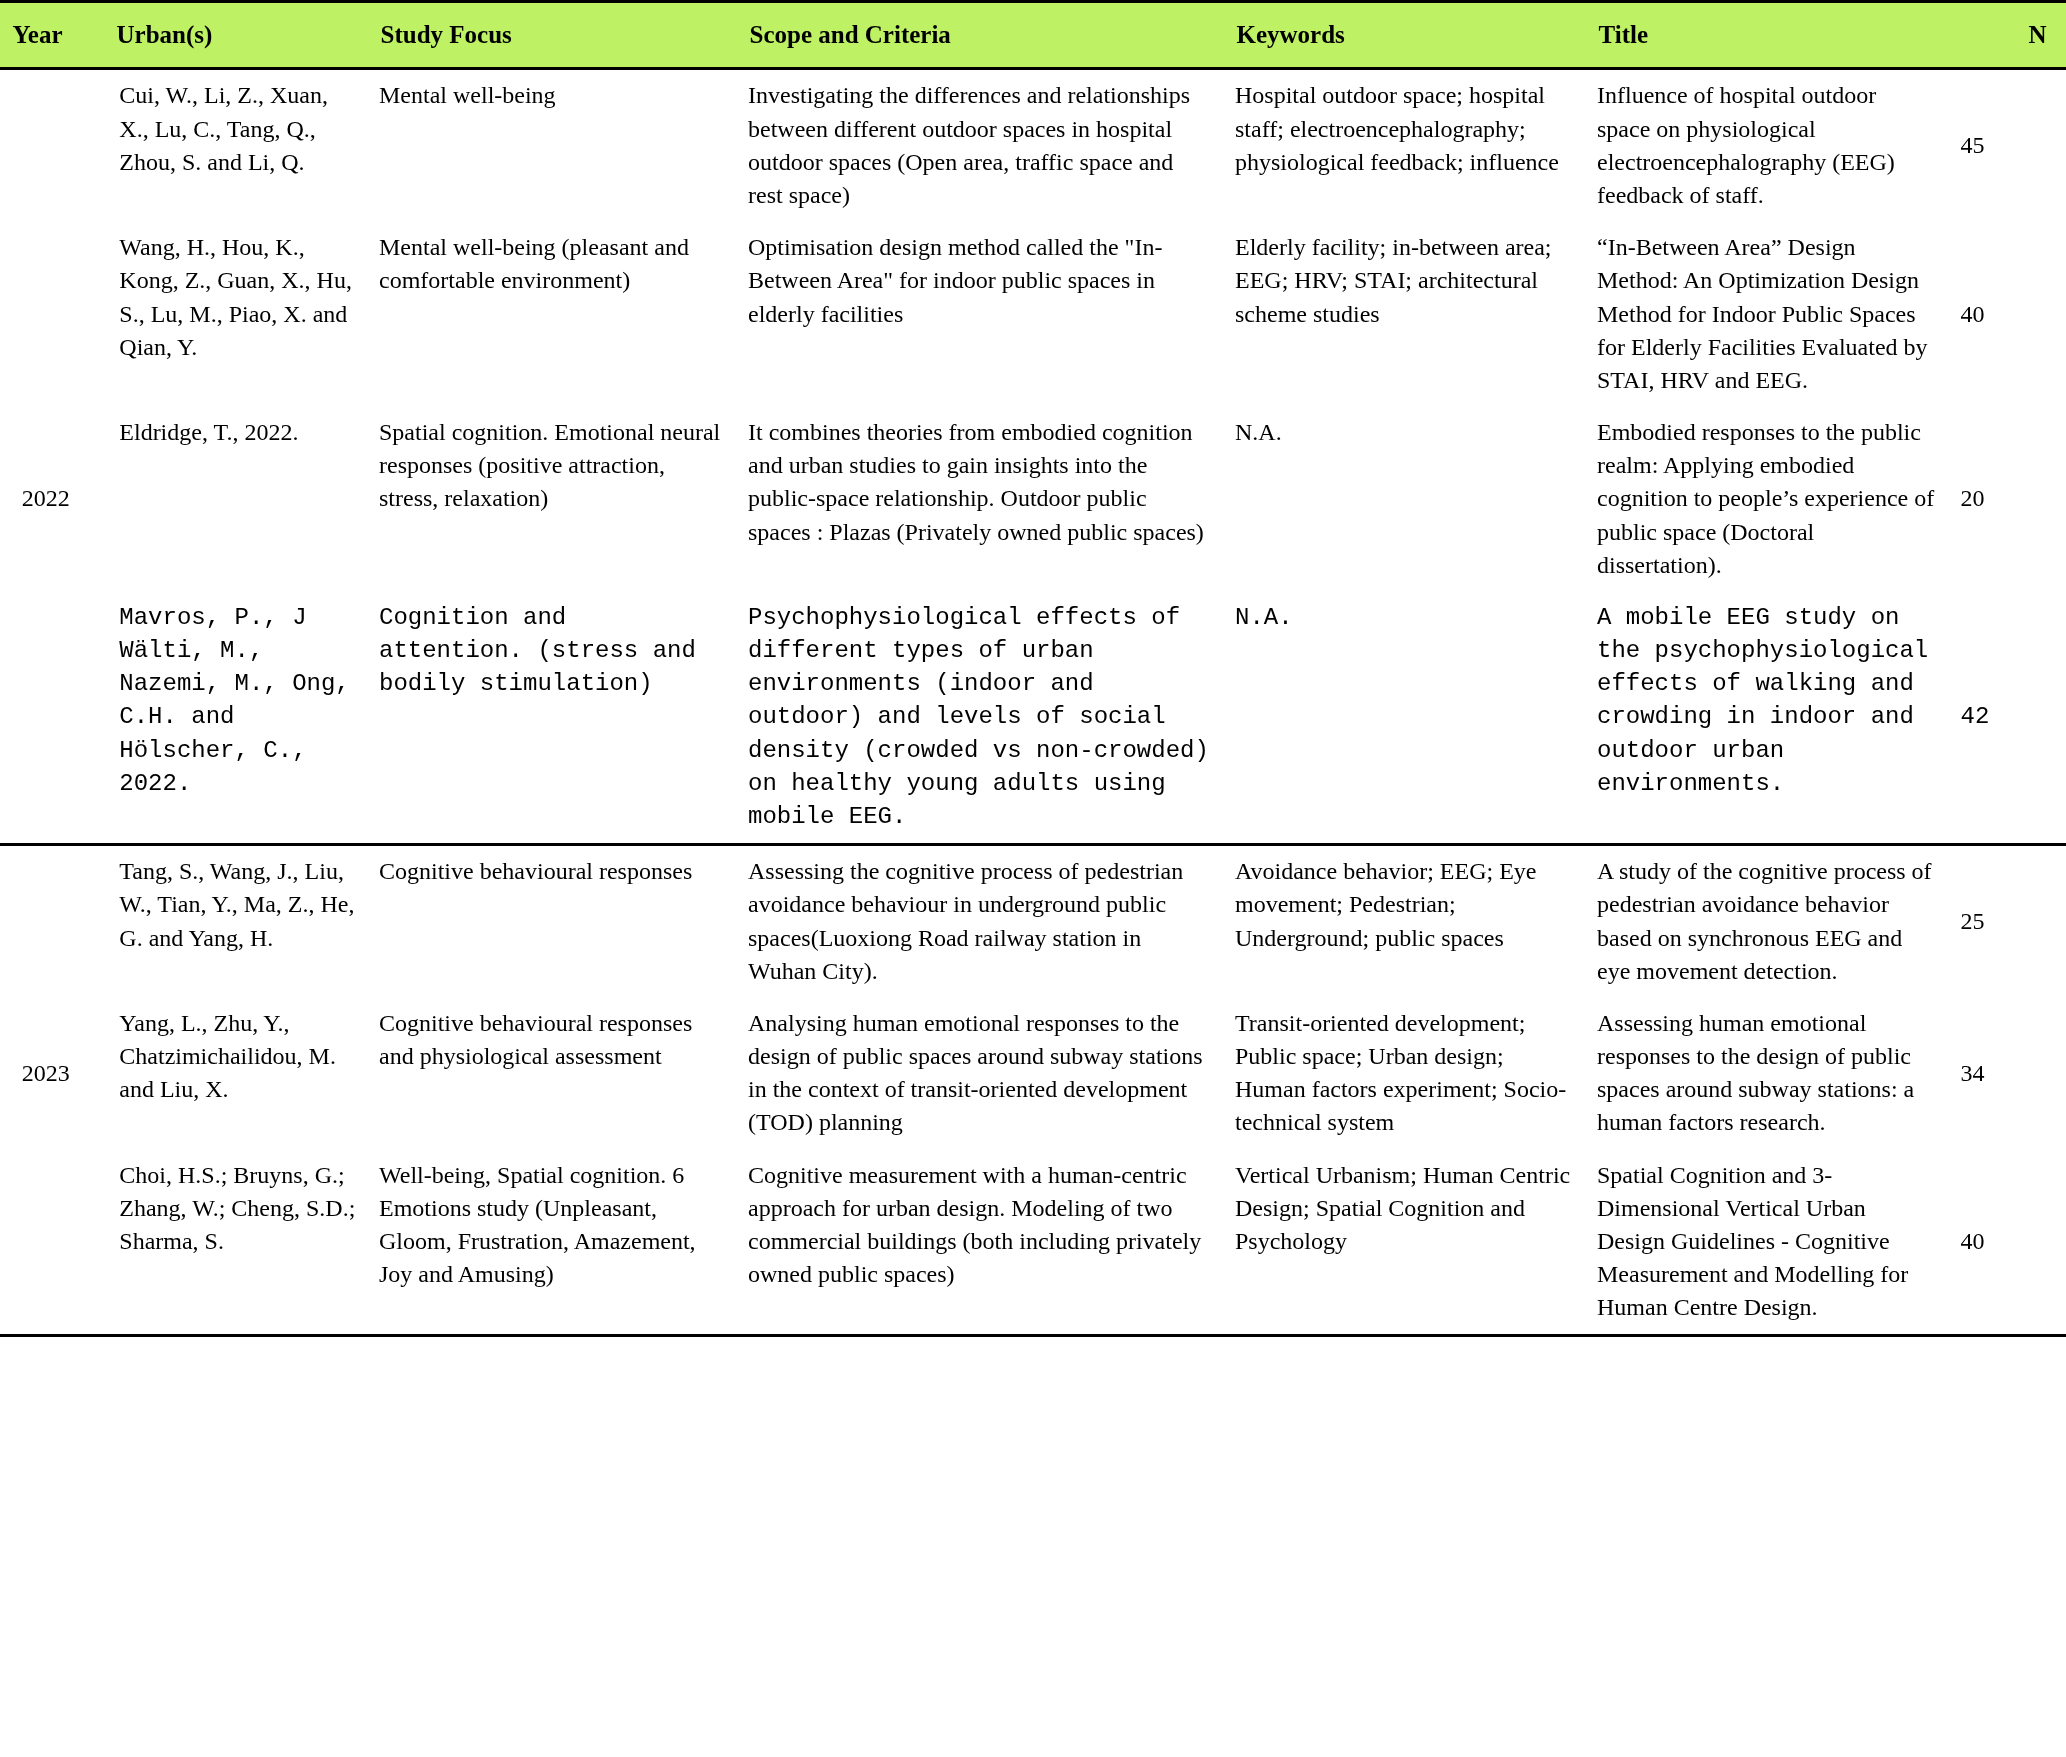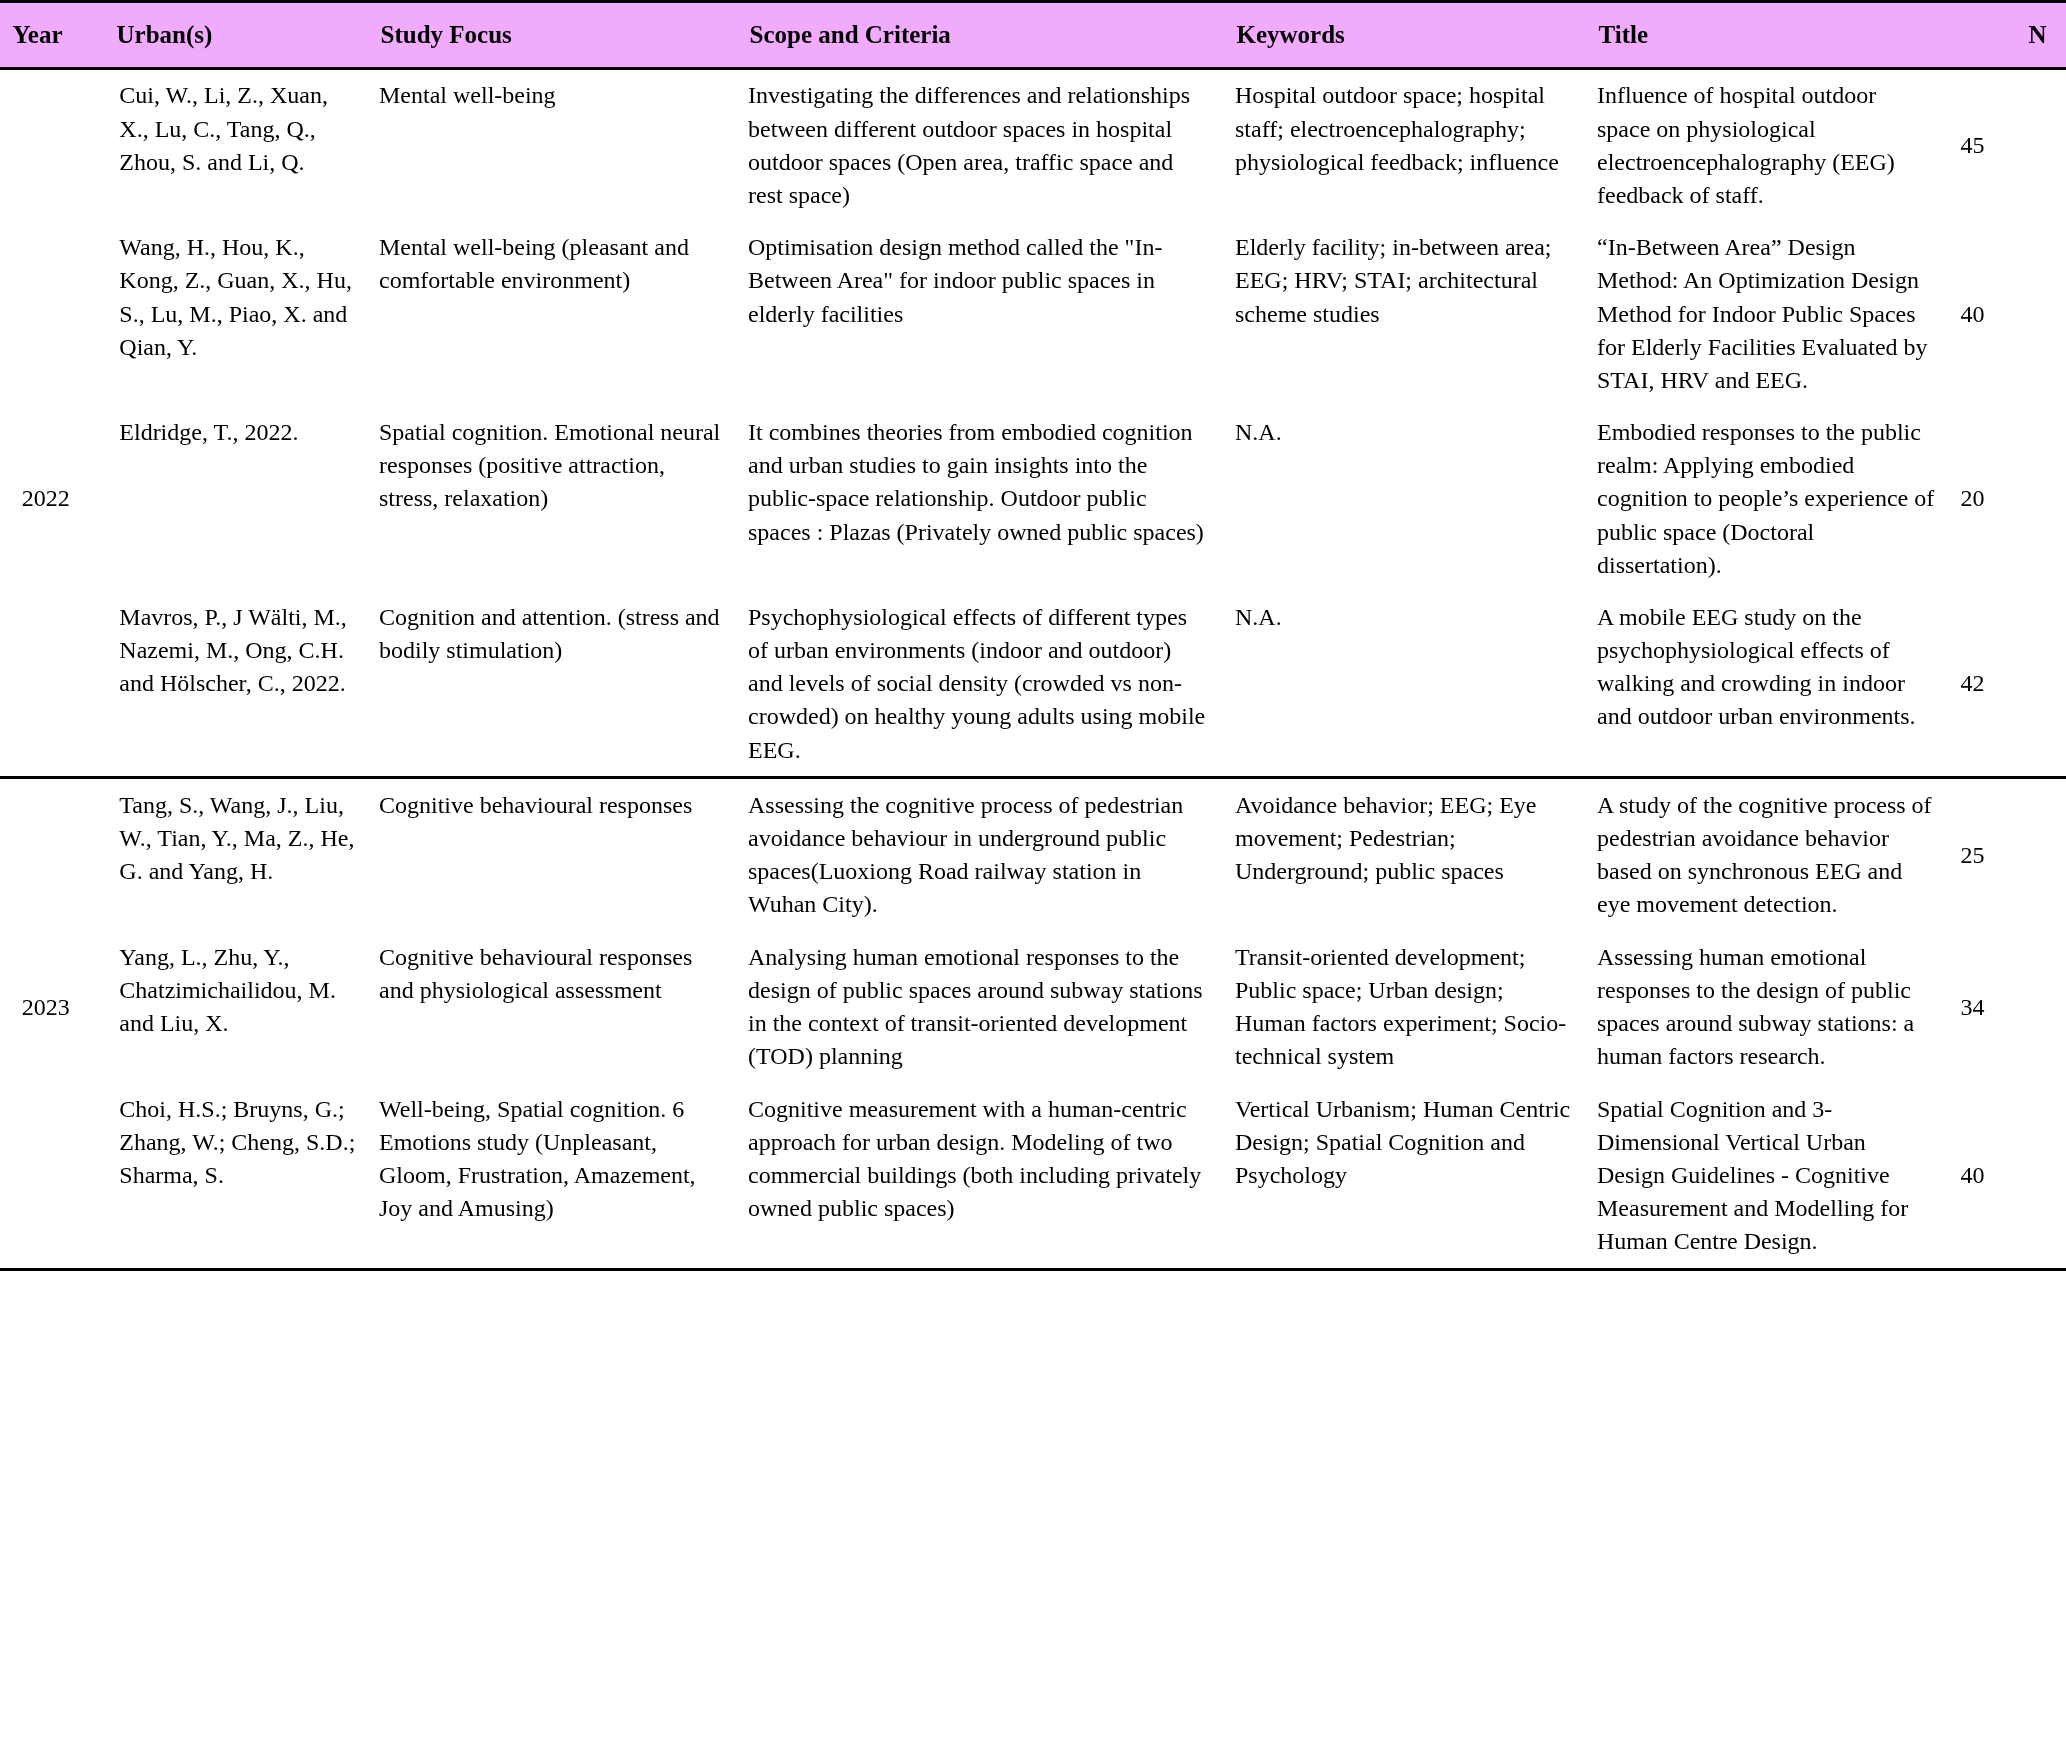--- a/index.html
+++ b/index.html
@@ -38,21 +38,21 @@
     background: #e3e3e3;
   }
   thead th {
     font-weight: bold;
     text-align: left;
     vertical-align: middle;
     padding: 15.3px 12.5px 14px 12.5px;
     border-top: 3.5px solid #000;
     border-bottom: 3.5px solid #000;
     font-size: 25px;
-    background: #f0abfc;
+    background: #bef264;
   }
   thead th.th-n {
     text-align: right;
     padding-right: 19.5px;
   }
   tbody td {
     vertical-align: top;
     padding: 9.7px 12.5px 9.7px 12.5px;
     border: none;
     font-size: 24px;
@@ -66,20 +66,21 @@
   }
   td.cell-year.year-mid { vertical-align: middle; }
   td.cell-n {
     vertical-align: middle;
     text-align: left;
     padding-right: 21px;
     white-space: nowrap;
   }
   tr.group-end > td {
     border-bottom: 3.5px solid #000;
+    font-family: Liberation Mono, monospace;
   }
   tr.last-row > td {
     border-bottom: 3.5px solid #000;
   }
   td.cell-author { padding-left: 15.3px; }
   td.cell-focus  { padding-left: 11px; }
   td.cell-scope  { padding-left: 11px; }
   td.cell-key    { padding-left: 11px; }
   td.cell-title  { padding-left: 11px; }
 </style>

